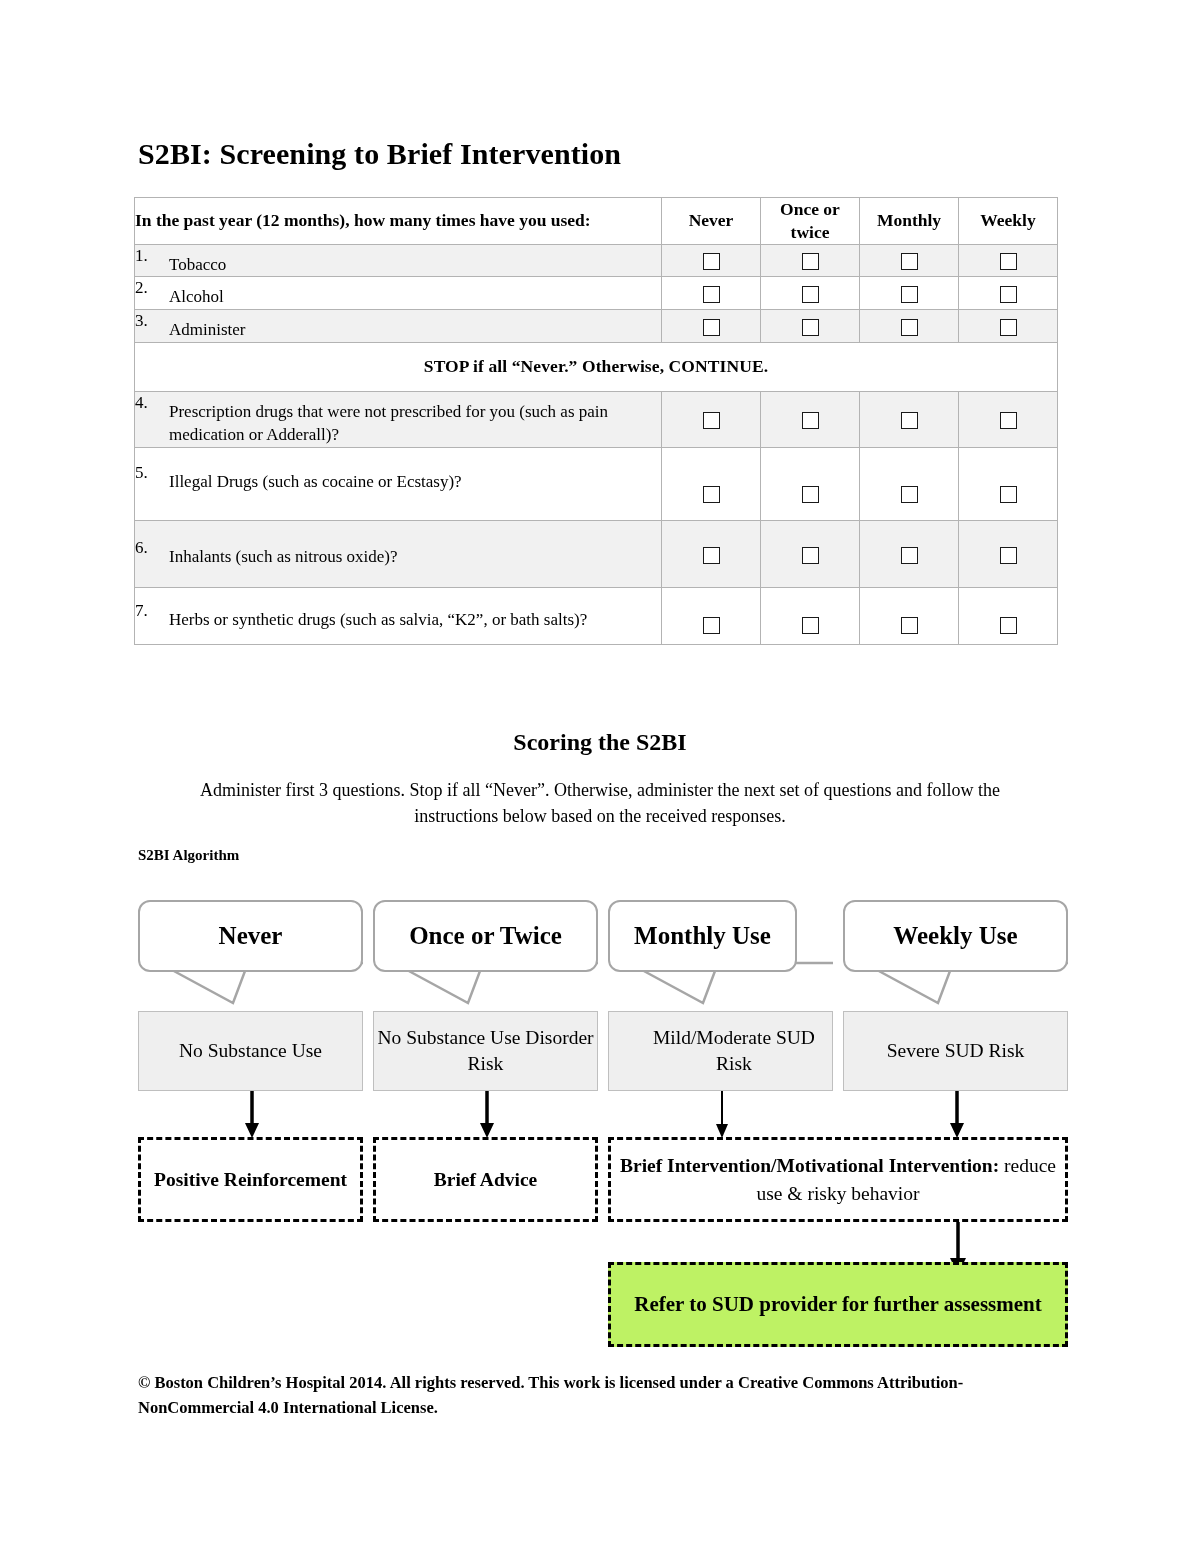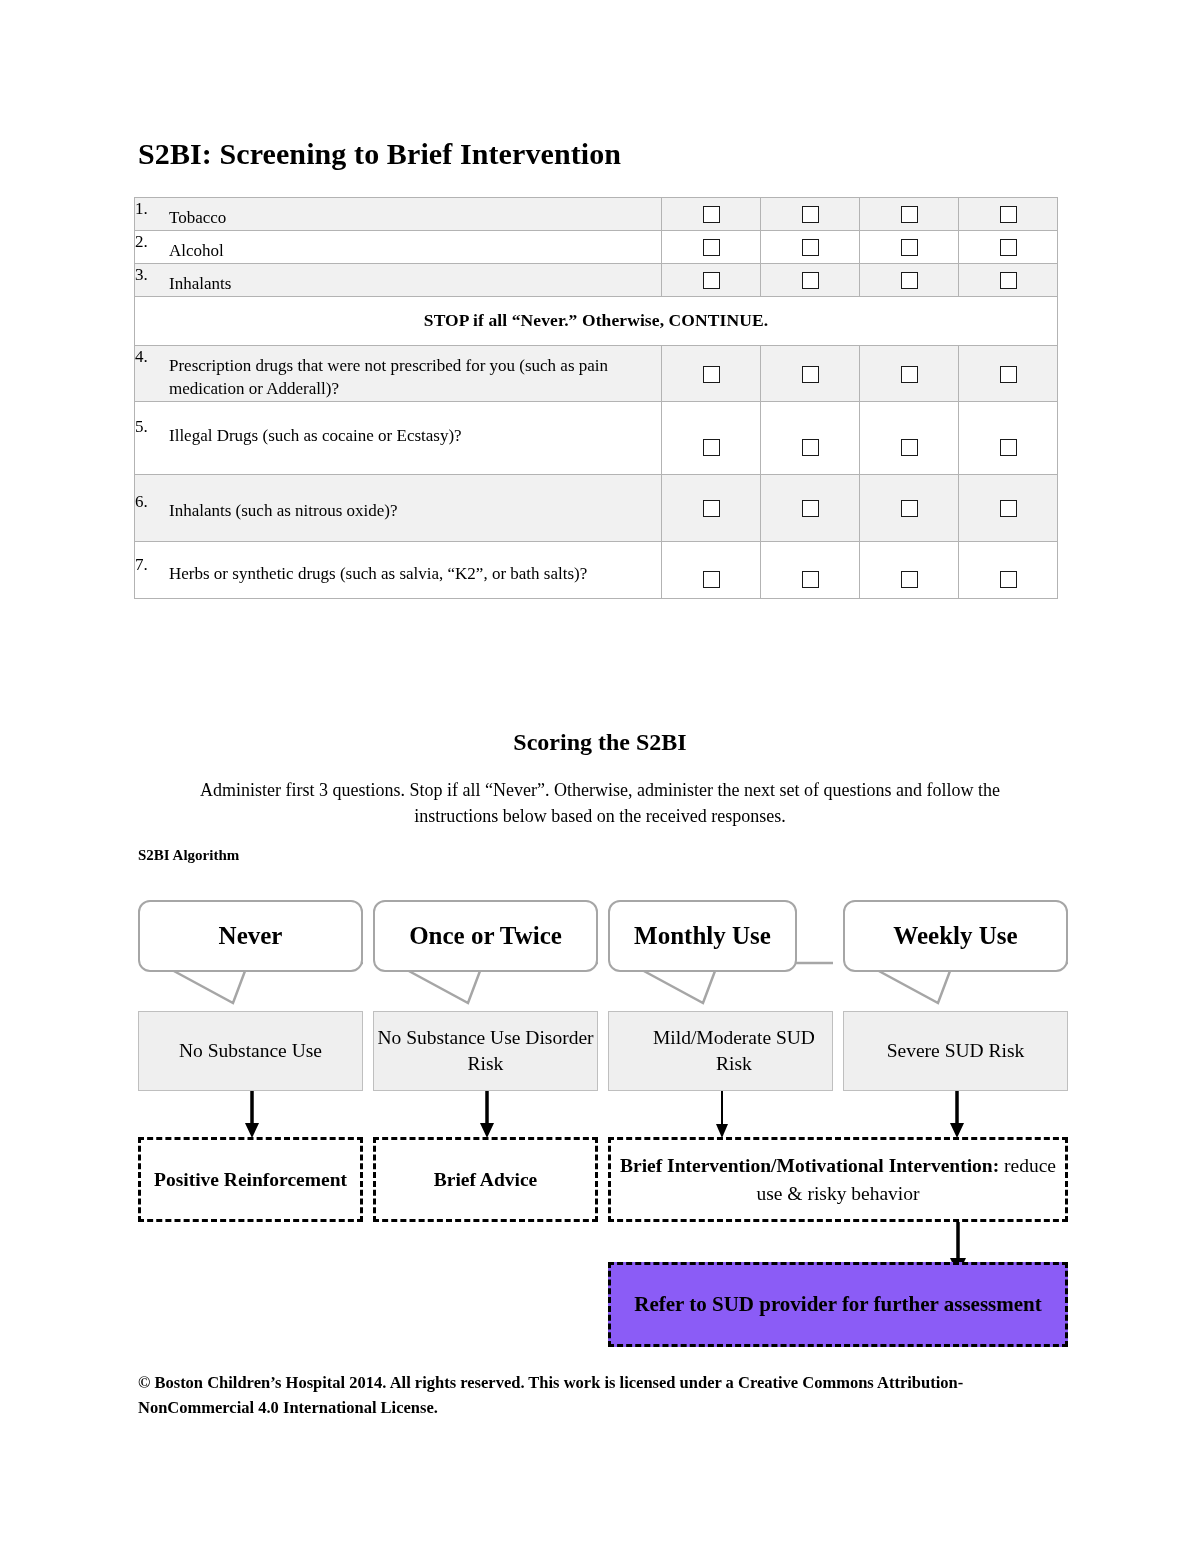--- a/index.html
+++ b/index.html
@@ -174,21 +174,21 @@
     justify-content: center;
     text-align: center;
     font-size: 19.5px;
     line-height: 1.4;
   }
   .dashed-box.bold-txt { font-weight: bold; }
 
   .refer-box {
     position: absolute;
     border: 3px dashed #000000;
-    background: #8b5cf6;
+    background: #bef264;
     display: flex;
     align-items: center;
     justify-content: center;
     text-align: center;
     font-size: 21px;
     font-weight: bold;
     line-height: 1.4;
   }
 
   .arrow { position: absolute; }
@@ -213,20 +213,27 @@
 
   <table class="screen-table">
     <colgroup>
       <col class="col-q">
         <col class="col-opt">
         <col class="col-opt">
         <col class="col-opt">
         <col class="col-opt">
     </colgroup>
     <tbody>
+      <tr>
+        <td class="hdr-question">In the past year (12 months), how many times have you used:</td>
+        <td class="hdr-opt">Never</td>
+        <td class="hdr-opt">Once or twice</td>
+        <td class="hdr-opt">Monthly</td>
+        <td class="hdr-opt">Weekly</td>
+      </tr>
 
       <tr class="shaded">
         <td class="q-cell">
           <div class="q-inner">
             <span class="q-num">1.</span>
             <span class="q-text">Tobacco</span>
           </div>
         </td>
         <td class="cb-cell"><span class="checkbox"></span></td>
         <td class="cb-cell"><span class="checkbox"></span></td>
@@ -244,21 +251,21 @@
         <td class="cb-cell"><span class="checkbox"></span></td>
         <td class="cb-cell"><span class="checkbox"></span></td>
         <td class="cb-cell"><span class="checkbox"></span></td>
         <td class="cb-cell"><span class="checkbox"></span></td>
       </tr>
 
       <tr class="shaded">
         <td class="q-cell">
           <div class="q-inner">
             <span class="q-num">3.</span>
-            <span class="q-text">Inhalants</span>
+            <span class="q-text">Administer</span>
           </div>
         </td>
         <td class="cb-cell"><span class="checkbox"></span></td>
         <td class="cb-cell"><span class="checkbox"></span></td>
         <td class="cb-cell"><span class="checkbox"></span></td>
         <td class="cb-cell"><span class="checkbox"></span></td>
       </tr>
 
       <tr class="stop-row">
         <td colspan="5">STOP if all “Never.” Otherwise, CONTINUE.</td>

